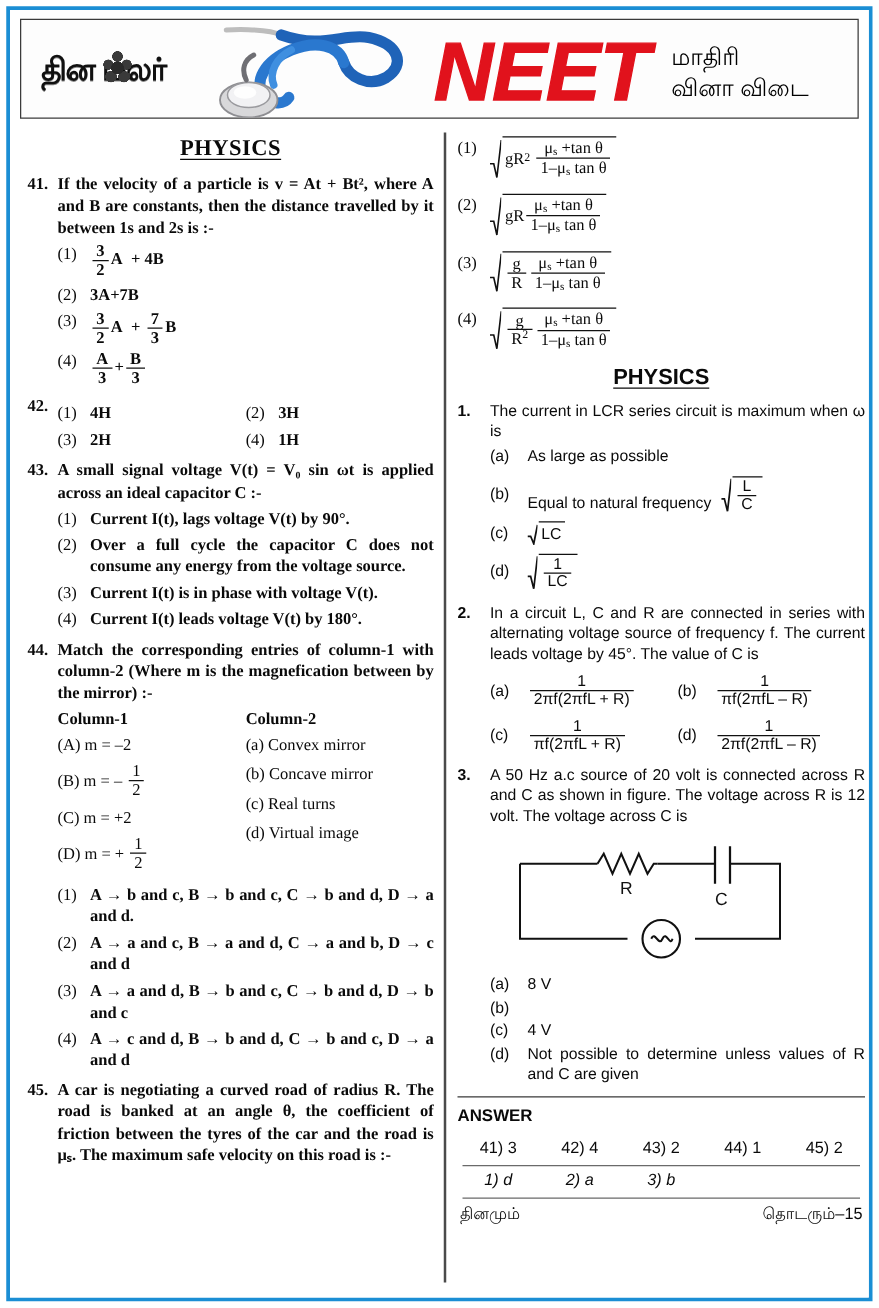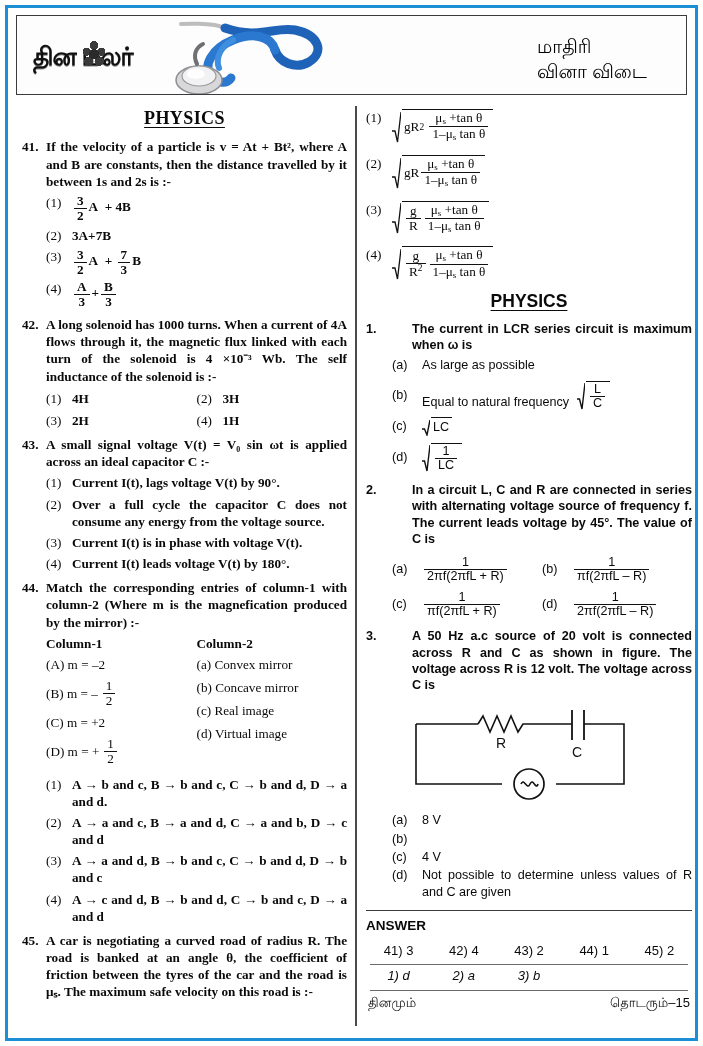--- a/index.html
+++ b/index.html
@@ -93,21 +93,21 @@
   .q-text { text-align:justify; font-weight:bold; }
   .opt { display:flex; margin-top:4px; }
   .opt-lbl { flex:0 0 26px; }
   .opt-txt { flex:1 1 auto; text-align:justify; font-weight:bold; }
   .opts-2col { display:flex; margin-top:5px; }
   .opts-2col > .opt { flex:1 1 50%; margin-top:0; }
 
   
   .sans { font-family:"Liberation Sans", sans-serif; font-size:12.6px; }
   .sans .q-num { font-weight:bold; width:26px; flex:0 0 26px; }
-  .sans .q-text { font-weight:bold;margin-left:20px; }
+  .sans .q-text { font-weight:normal; }
   .sans .opt-txt { font-weight:normal; }
   .sans .opt-lbl { flex:0 0 30px; }
 
   
   .frac { display:inline-block; vertical-align:middle; text-align:center; margin:0 2px; }
   .frac .num { display:block; padding:0 3px; line-height:1.05; }
   .frac .den { display:block; padding:0 3px; line-height:1.05; border-top:1.3px solid #111; }
   .sqrt { display:inline-flex; align-items:stretch; vertical-align:middle; }
   .sqrt .rad {
     font-size:1em; display:flex; align-items:flex-end;
@@ -165,20 +165,21 @@
         <path d="M108 32 C104 18 86 14 66 22 C44 31 36 48 44 58" stroke="#2a78cf" stroke-width="9" fill="none" stroke-linecap="round"></path>
         <path d="M44 58 C50 66 60 66 64 60" stroke="#2a78cf" stroke-width="9" fill="none" stroke-linecap="round"></path>
         <path d="M66 22 C54 28 48 40 52 50" stroke="#3f8fe0" stroke-width="6" fill="none" stroke-linecap="round"></path>
         <ellipse cx="32" cy="62" rx="23" ry="14" fill="#d8d8da" stroke="#8e8e92" stroke-width="1.5"></ellipse>
         <ellipse cx="32" cy="58" rx="17" ry="10" fill="#f2f2f4" stroke="#9a9a9e" stroke-width="1.2"></ellipse>
         <ellipse cx="29" cy="56" rx="9" ry="5" fill="#ffffff" opacity=".9"></ellipse>
         <path d="M30 46 C26 38 28 30 36 26" stroke="#6f6f74" stroke-width="4" fill="none" stroke-linecap="round"></path>
       </svg>
     </div>
 
+    <div class="neet">NEET</div>
 
     <div class="head-tamil">
       <div>மாதிரி</div>
       <div>வினா விடை</div>
     </div>
   </div>
 
   <div class="vrule"></div>
 
   <div class="col col-left">
@@ -215,21 +216,20 @@
           <div class="opt-txt">
             <span class="frac"><span class="num">A</span><span class="den">3</span></span>+<span class="frac"><span class="num">B</span><span class="den">3</span></span>
           </div>
         </div>
       </div>
     </div>
 
     <div class="q">
       <div class="q-num">42.</div>
       <div class="q-body">
-        <div class="q-text">A long solenoid has 1000 turns. When a current of 4A flows through it, the magnetic flux linked with each turn of the solenoid is 4 ×10⁻³ Wb. The self inductance of the solenoid is :-</div>
         <div class="opts-2col">
           <div class="opt">
             <div class="opt-lbl">(1)</div>
             <div class="opt-txt">4H</div>
           </div>
           <div class="opt">
             <div class="opt-lbl">(2)</div>
             <div class="opt-txt">3H</div>
           </div>
         </div>
@@ -265,21 +265,21 @@
         <div class="opt">
           <div class="opt-lbl">(4)</div>
           <div class="opt-txt">Current I(t) leads voltage V(t) by 180°.</div>
         </div>
       </div>
     </div>
 
     <div class="q">
       <div class="q-num">44.</div>
       <div class="q-body">
-        <div class="q-text"><span>Match the corresponding entries of </span><b>column-1</b><span> with </span><b>column-2</b><span> (Where m is the magnefication produced by the mirror) :-</span></div>
+        <div class="q-text"><span>Match the corresponding entries of </span><b>column-1</b><span> with </span><b>column-2</b><span> (Where m is the magnefication between by the mirror) :-</span></div>
 
         <div class="cols2">
           <div>
             <div class="hdr">Column-1</div>
             <div class="row">
               <span class="k">(A) m = –2</span>
             </div>
             <div class="row">
               <span class="k">(B) m = –</span>
                   <span class="frac">
@@ -295,21 +295,21 @@
                   <span class="frac">
                     <span class="num">1</span>
                     <span class="den">2</span>
                   </span>
             </div>
           </div>
           <div>
             <div class="hdr">Column-2</div>
             <div class="row">(a) Convex mirror</div>
             <div class="row">(b) Concave mirror</div>
-            <div class="row">(c) Real image</div>
+            <div class="row">(c) Real turns</div>
             <div class="row">(d) Virtual image</div>
           </div>
         </div>
 
         <div class="opt">
           <div class="opt-lbl">(1)</div>
           <div class="opt-txt">A → b and c, B → b and c, C → b and d, D → a and d.</div>
         </div>
         <div class="opt">
           <div class="opt-lbl">(2)</div>

